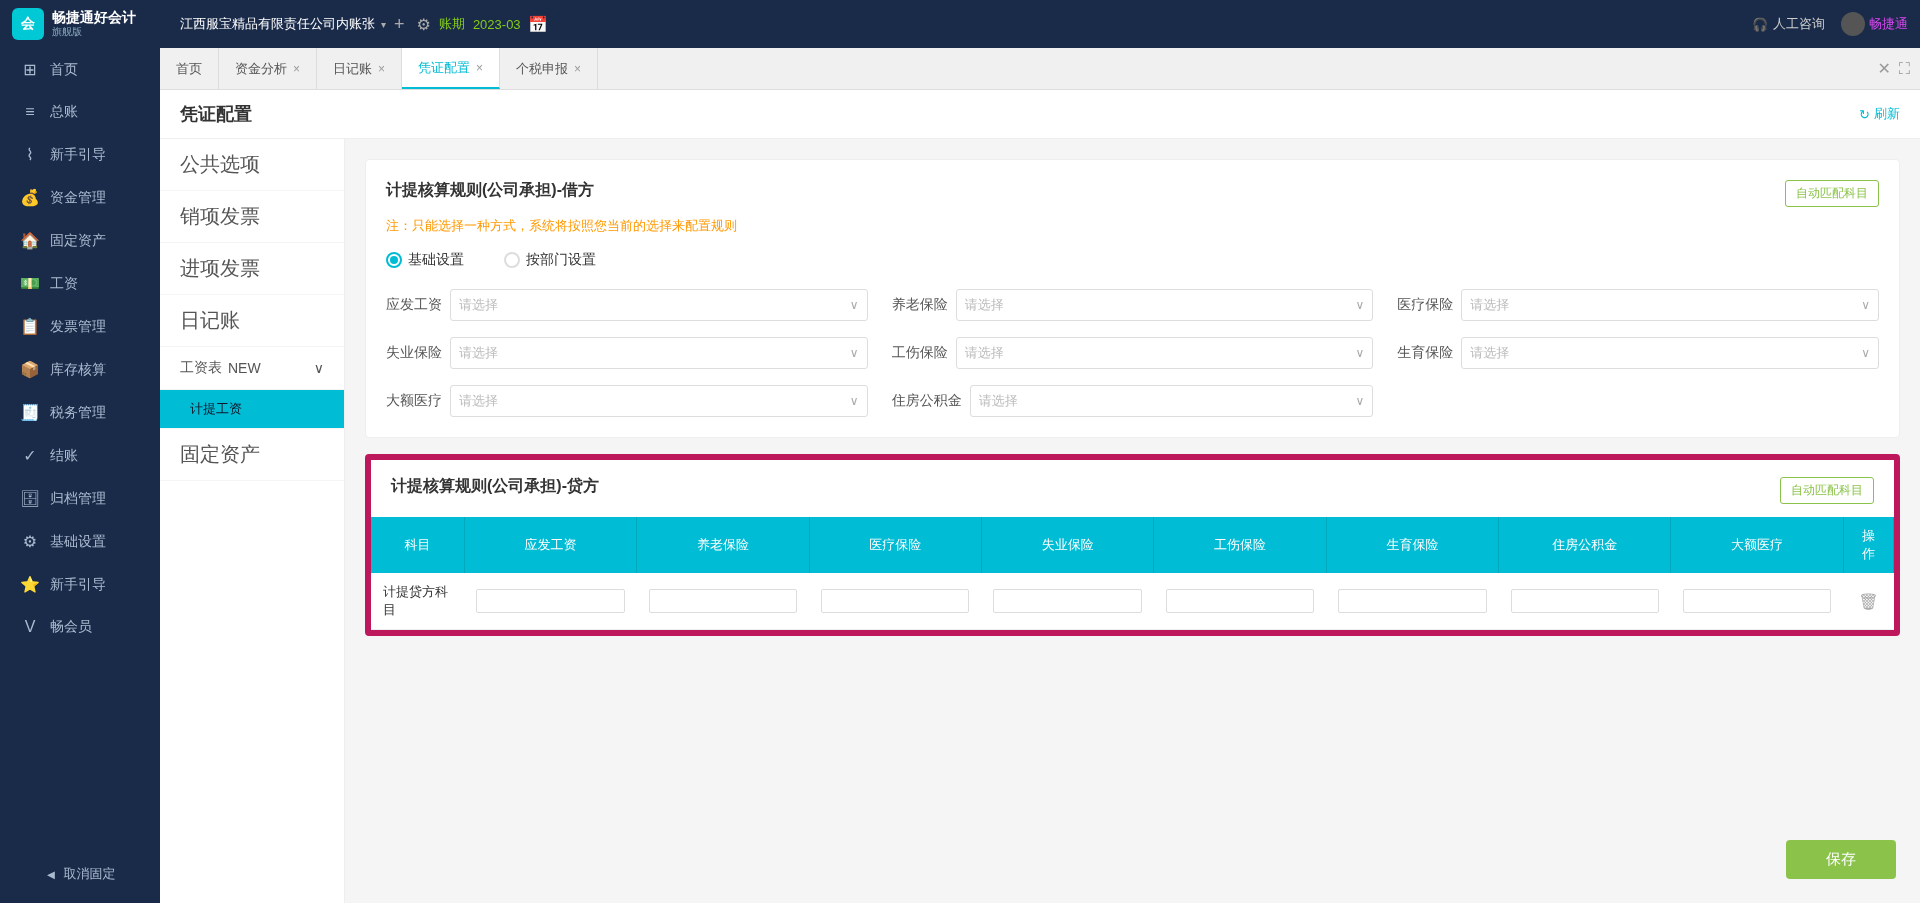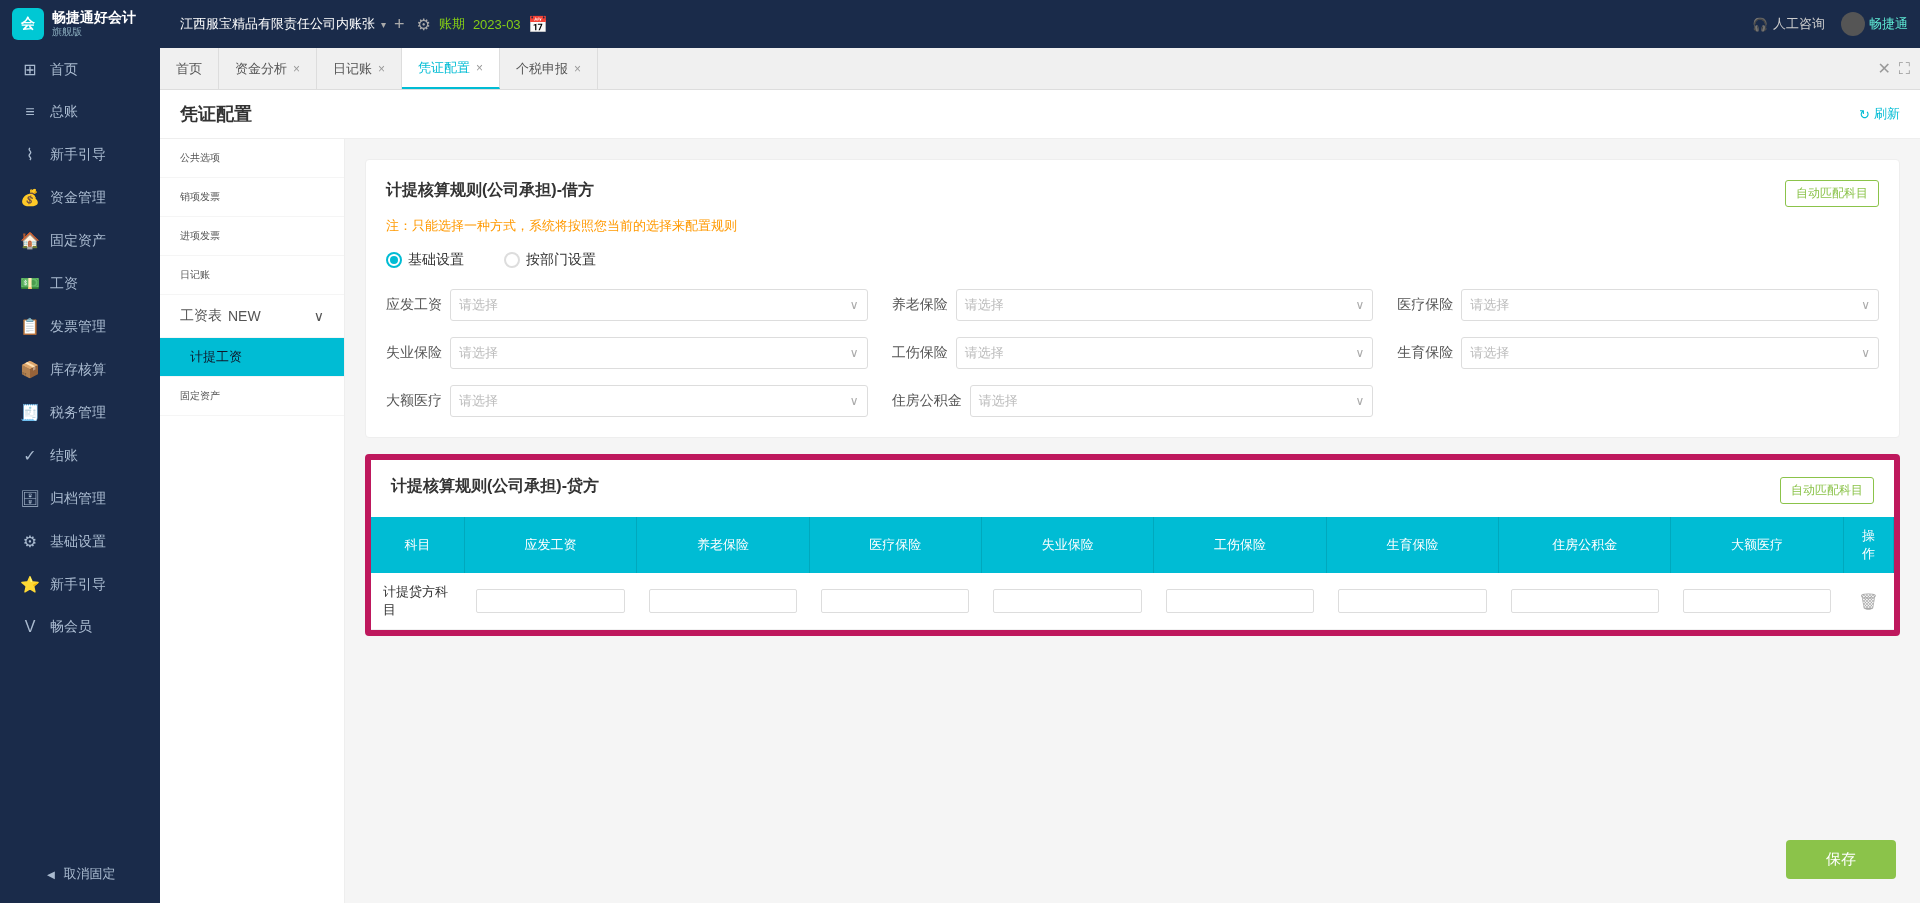--- a/index.html
+++ b/index.html
@@ -36,21 +36,21 @@
     .top-bar-company .dropdown-arrow { color: #aaa; font-size: 10px; }
     .top-bar-plus { color: #aaa; font-size: 18px; margin: 0 8px; cursor: pointer; }
     .top-bar-gear { color: #aaa; font-size: 16px; margin: 0 4px; cursor: pointer; }
     .top-bar-period { color: #84cc16; font-size: 13px; margin: 0 4px; }
     .top-bar-calendar { color: #00c8d4; font-size: 16px; margin: 0 4px; cursor: pointer; }
     .top-bar-right {
       margin-left: auto;
       display: flex; align-items: center; gap: 16px;
     }
     .top-bar-support { display: flex; align-items: center; gap: 4px; color: #ccc; font-size: 13px; cursor: pointer; }
-    .top-bar-user { display: flex; align-items: center; gap: 4px; color: #5eead4; font-size: 13px; cursor: pointer; }
+    .top-bar-user { display: flex; align-items: center; gap: 4px; color: #d946ef; font-size: 13px; cursor: pointer; }
     .avatar { width: 24px; height: 24px; background: #555; border-radius: 50%; }
 
     
     .main-layout { display: flex; flex: 1; overflow: hidden; }
 
     
     .sidebar {
       width: 160px;
       background: #1a2b4a;
       display: flex;
@@ -122,21 +122,21 @@
     
     .left-nav {
       width: 185px;
       background: white;
       border-right: 1px solid #eee;
       flex-shrink: 0;
       overflow-y: auto;
     }
     .left-nav-item {
       padding: 12px 20px;
-      font-size: 10px;
+      font-size: 20px;
       color: #555;
       cursor: pointer;
       border-bottom: 1px solid #f5f5f5;
       display: flex; align-items: center; justify-content: space-between;
     }
     .left-nav-group { }
     .left-nav-group-header {
       padding: 12px 20px;
       font-size: 14px; color: #555; cursor: pointer;
       display: flex; align-items: center; justify-content: space-between;

